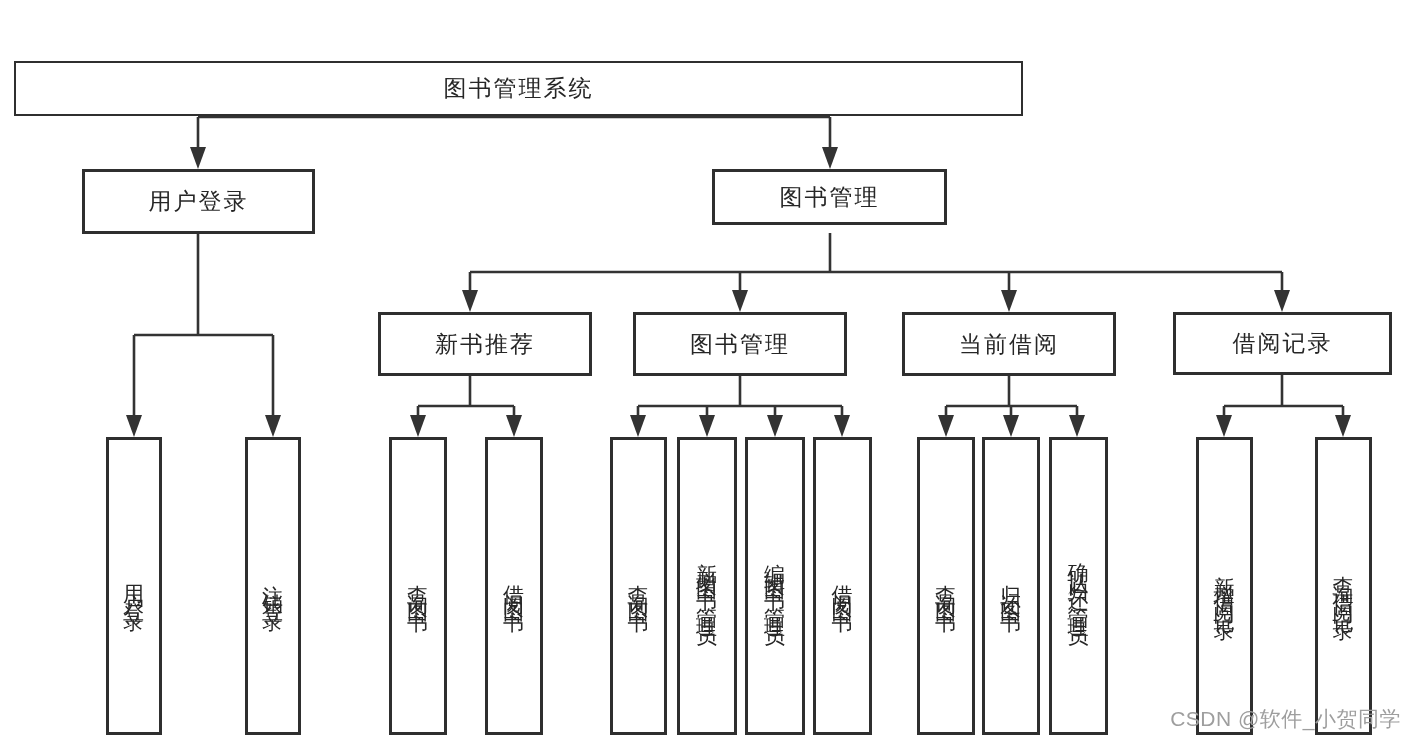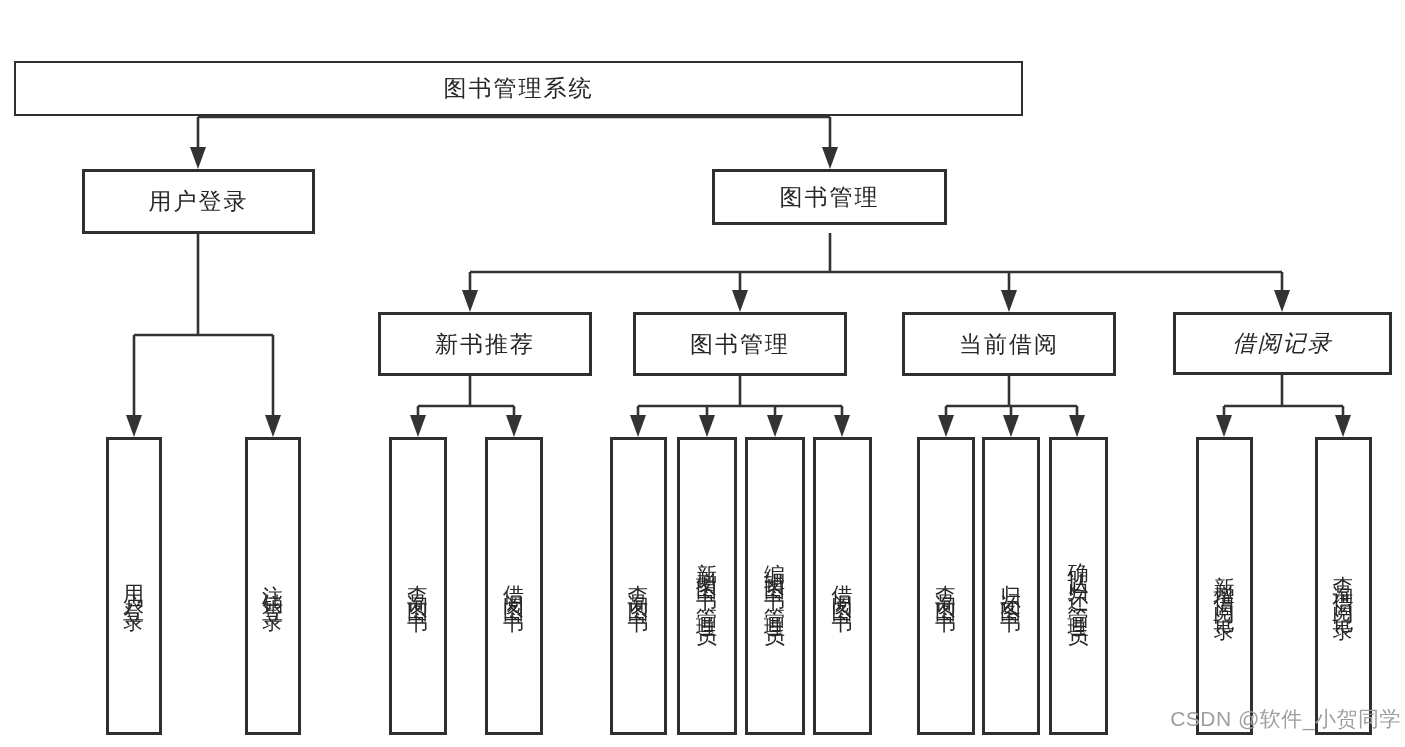--- a/index.html
+++ b/index.html
@@ -152,21 +152,21 @@
 
   <div class="box h" style="left:363px; top:312px; width:214px; height:64px;margin-left:15px;">
     <span>新书推荐</span>
   </div>
   <div class="box h" style="left:633px; top:312px; width:214px; height:64px;">
     <span>图书管理</span>
   </div>
   <div class="box h" style="left:902px; top:312px; width:214px; height:64px;font-family:Liberation Mono, monospace;">
     <span>当前借阅</span>
   </div>
-  <div class="box h" style="left:1173px; top:312px; width:219px; height:63px;font-style:italic;">
+  <div class="box h" style="left:1173px; top:312px; width:219px; height:63px;">
     <span>借阅记录</span>
   </div>
 
   <div class="box leaf" style="left:106px; top:437px; width:56px; height:298px;">
     <span class="vtext">用户登录</span>
   </div>
   <div class="box leaf" style="left:245px; top:437px; width:56px; height:298px;">
     <span class="vtext">注销登录</span>
   </div>
 

